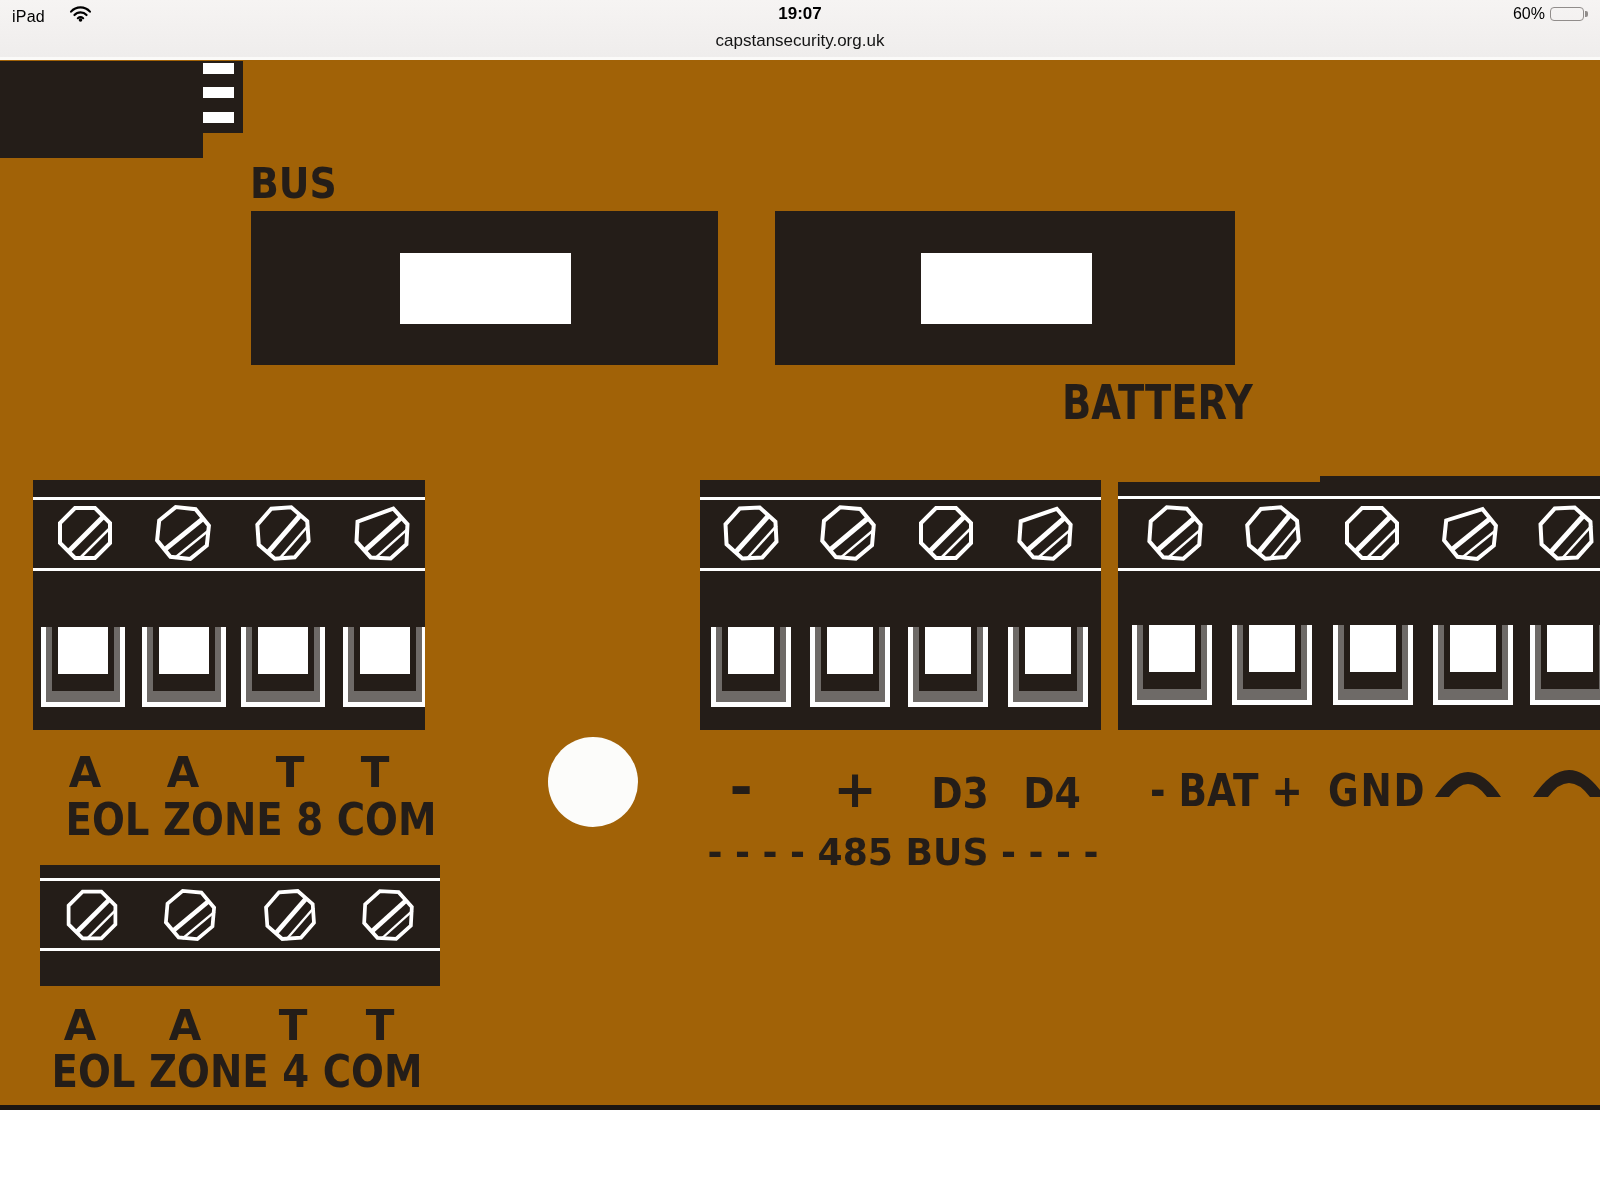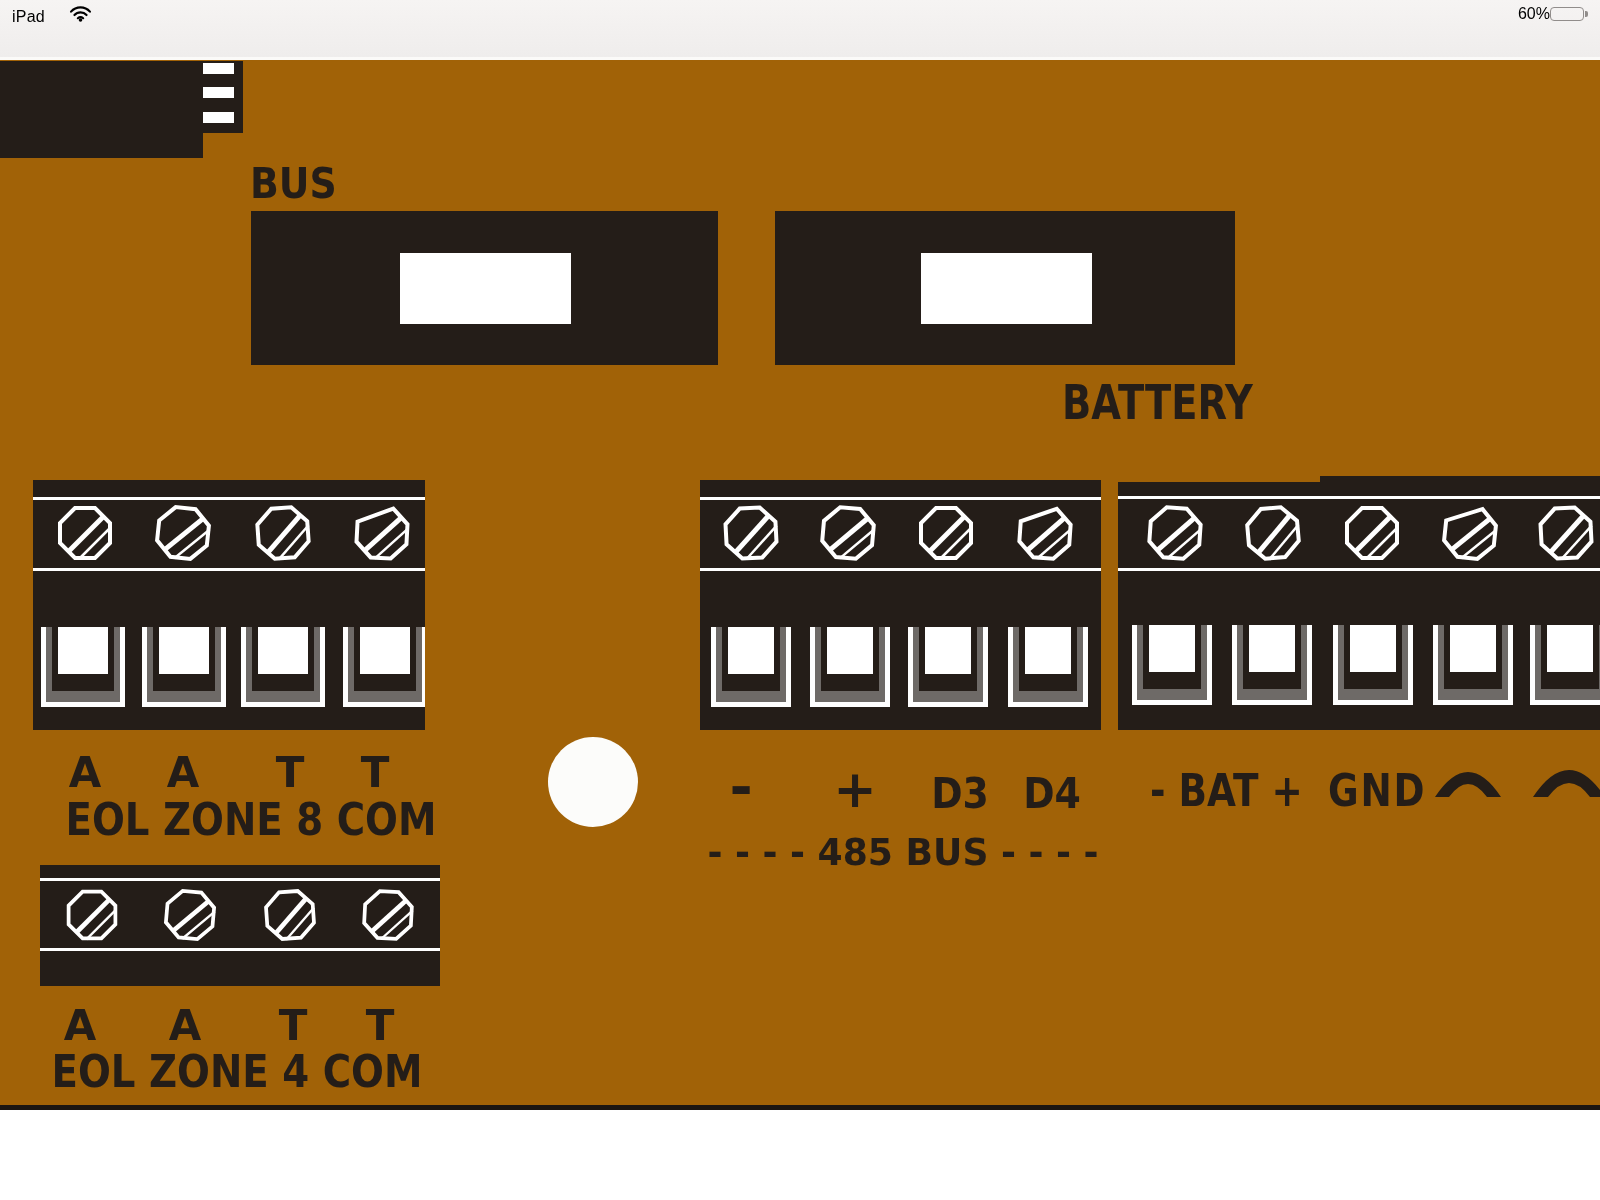--- a/index.html
+++ b/index.html
@@ -8,21 +8,21 @@
     font-family:"Liberation Sans", sans-serif;position:relative;
   }
   
   .chrome{
     position:absolute;left:0;top:0;width:1600px;height:57px;
     background:linear-gradient(180deg,#f6f4f3 0%,#efedec 100%);
     color:#000;
   }
   .sb-left{position:absolute;left:12px;top:5px;font-size:16px;letter-spacing:.2px;display:flex;align-items:flex-end;gap:24px;}
   .sb-time{position:absolute;left:0;right:0;top:4px;text-align:center;font-size:17px;font-weight:bold;}
-  .sb-right{position:absolute;right:12px;top:5px;display:flex;align-items:center;font-size:16px;}
+  .sb-right{position:absolute;right:12px;top:5px;display:flex;align-items:center;gap:5px;font-size:16px;}
   .batt{display:flex;align-items:center;}
   .batt-body{width:34px;height:14px;border:1px solid #918d8b;border-radius:4px;padding:1px;box-sizing:border-box;}
   .batt-fill{height:100%;background:#060606;border-radius:2px;}
   .batt-tip{width:3px;height:6px;background:#918d8b;border-radius:0 2px 2px 0;margin-left:1px;}
   .urlbar{position:absolute;left:0;right:0;top:31px;text-align:center;font-size:17px;color:#141414;}
   
   .content{
     position:absolute;left:0;top:57px;width:1600px;height:1053px;
     background:#a16207;overflow:hidden;color:#231c17;
   }
@@ -54,27 +54,29 @@
     <span>iPad</span>
     <span>
       <svg width="23" height="17" viewBox="0 0 24 18" fill="none">
         <path d="M2,7 A13.5,13.5 0 0 1 22,7" stroke="#000" stroke-width="2.3" stroke-linecap="round"></path>
         <path d="M5.6,10.6 A8.6,8.6 0 0 1 18.4,10.6" stroke="#000" stroke-width="2.3" stroke-linecap="round"></path>
         <path d="M9.2,14 A4.3,4.3 0 0 1 14.8,14" stroke="#000" stroke-width="2.3" stroke-linecap="round"></path>
         <circle cx="12" cy="15.8" r="1.9" fill="#000"></circle>
       </svg>
     </span>
   </div>
+  <div class="sb-time">19:07</div>
   <div class="sb-right">
     <span>60%</span>
     <span class="batt">
       <span class="batt-body"><span class="batt-fill" style="width:60%"></span></span>
       <span class="batt-tip"></span>
     </span>
   </div>
+  <div class="urlbar">capstansecurity.org.uk</div>
 </div>
 
 <div class="content">
   <div class="top-edge"></div>
 
   <div class="blk" style="left:0;top:4px;width:203px;height:97px;"></div>
   <div class="blk" style="left:203px;top:4px;width:40px;height:72px;"></div>
   <div style="position:absolute;left:203px;top:6px;width:31px;height:11px;background:#fff;"></div>
   <div style="position:absolute;left:203px;top:30px;width:31px;height:11px;background:#fff;"></div>
   <div style="position:absolute;left:203px;top:55px;width:31px;height:11px;background:#fff;"></div>

